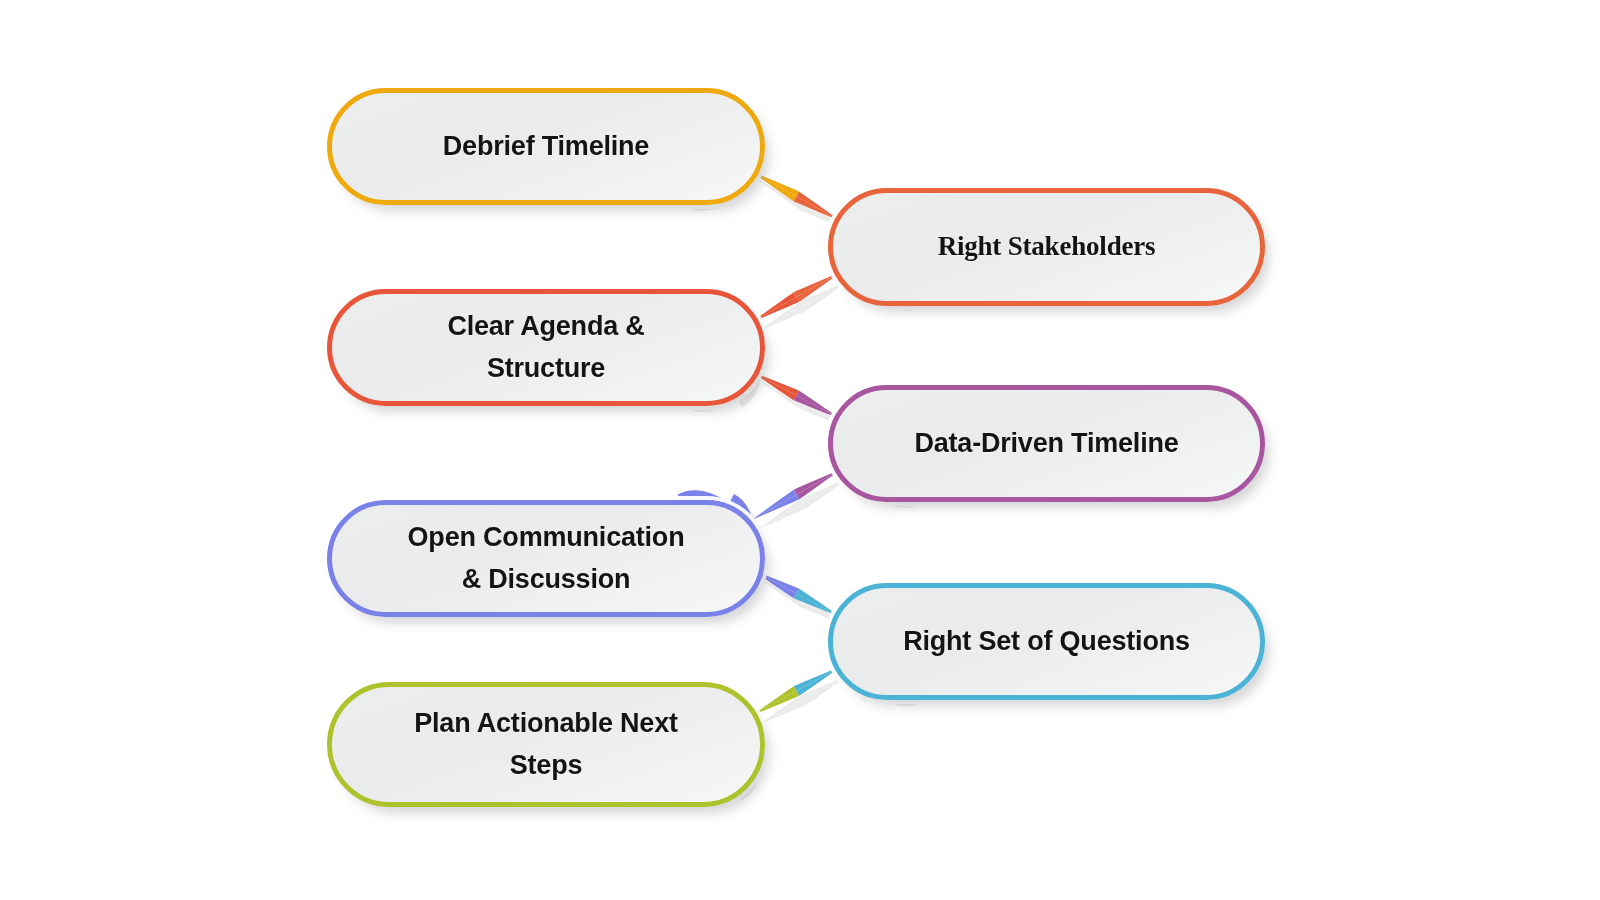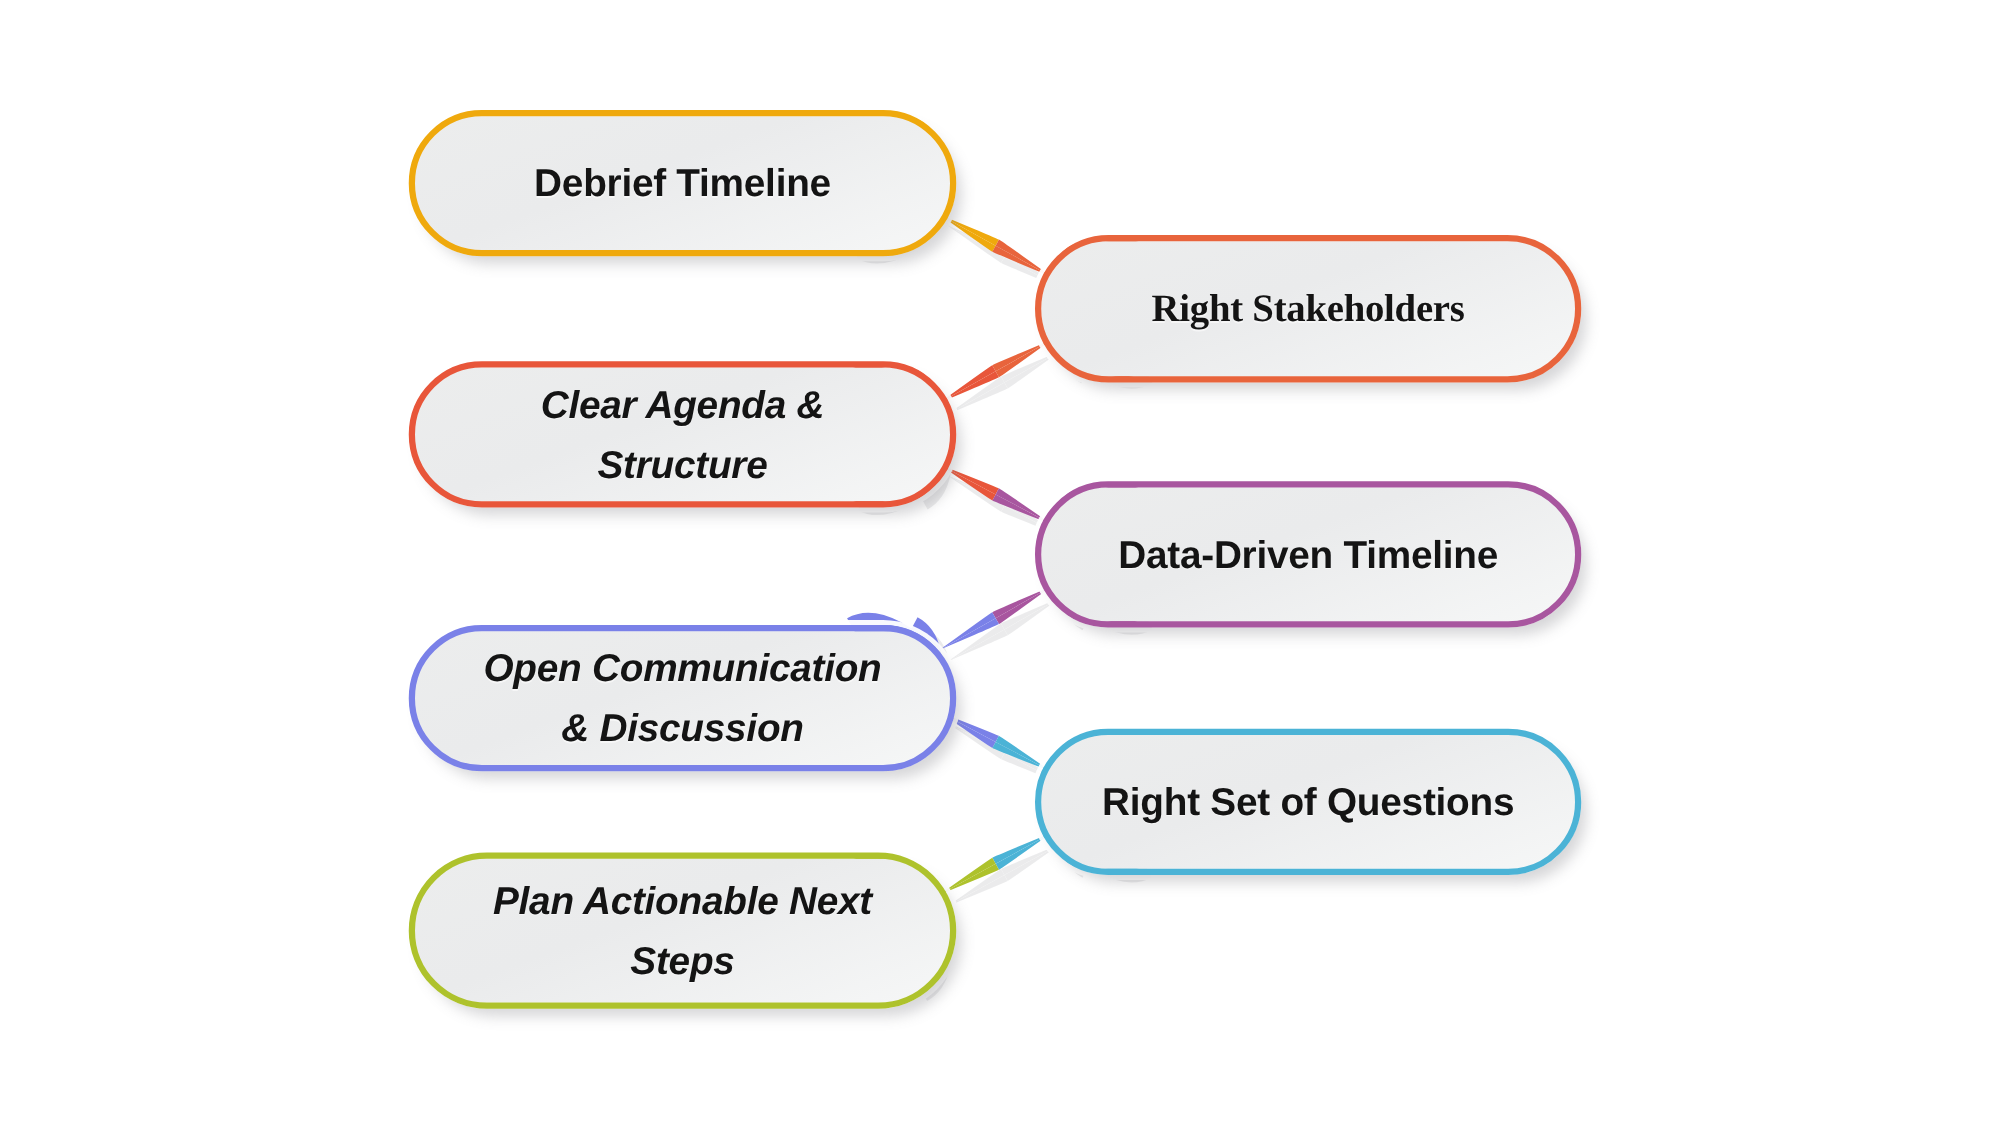--- a/index.html
+++ b/index.html
@@ -41,29 +41,29 @@
     border-radius: 999px;
     background-image: linear-gradient(160deg, #eceded 0%, #eaebec 42%, #f6f7f7 100%);
     box-shadow: 7px 9px 11px -3px rgba(120,120,125,0.30),
                 0 0 0 4px rgba(255,255,255,0.95);
     display: flex;
     align-items: center;
     justify-content: center;
     text-align: center;
   }
   .pill .pill-label {
-    font-size: 31px;
+    font-size: 27px;
     font-weight: bold;
     color: #141414;
     letter-spacing: -0.2px;
     line-height: 1.52;
     padding: 0 26px;
     text-shadow: 0 1px 0 rgba(255,255,255,0.55);
   }
-  .pill.two-line .pill-label { line-height: 1.52; font-style: italic; }
+  .pill.two-line .pill-label { line-height: 1.52; }
 </style>
 </head>
 <body>
 
 <div id="stage">
 
   <svg id="connector-layer" viewBox="0 0 1600 900" aria-hidden="true">
       <g transform="translate(7,9)" opacity="0.28">
         <path d="M 678.09 197.64 Q 706.22 213.26 751.50 171.50 Q 791.18 199.84 793.83 201.31 L 796.50 196.50 L 706.50 146.50 Z" fill="#b9babd"></path>
         <path d="M 734.91 95.36 Q 763.04 110.99 751.50 171.50 Q 796.53 190.22 799.17 191.69 L 796.50 196.50 L 706.50 146.50 Z" fill="#b9babd"></path>

